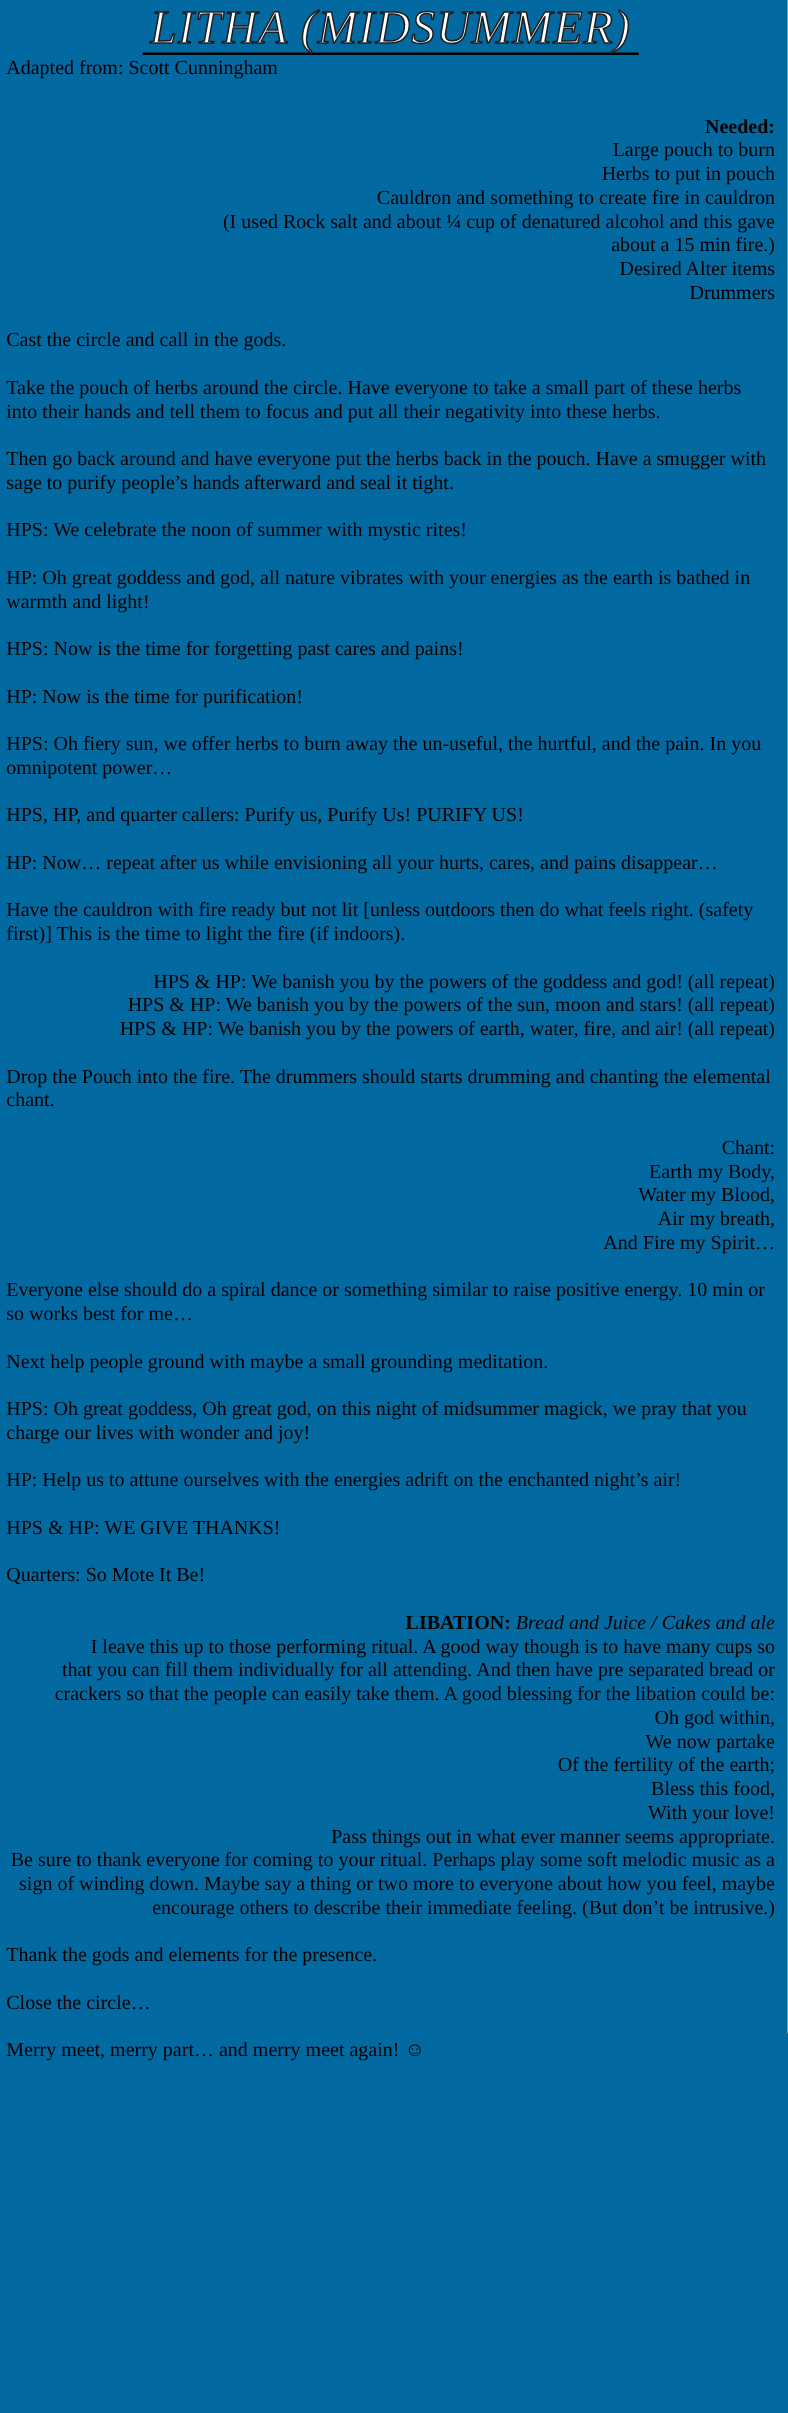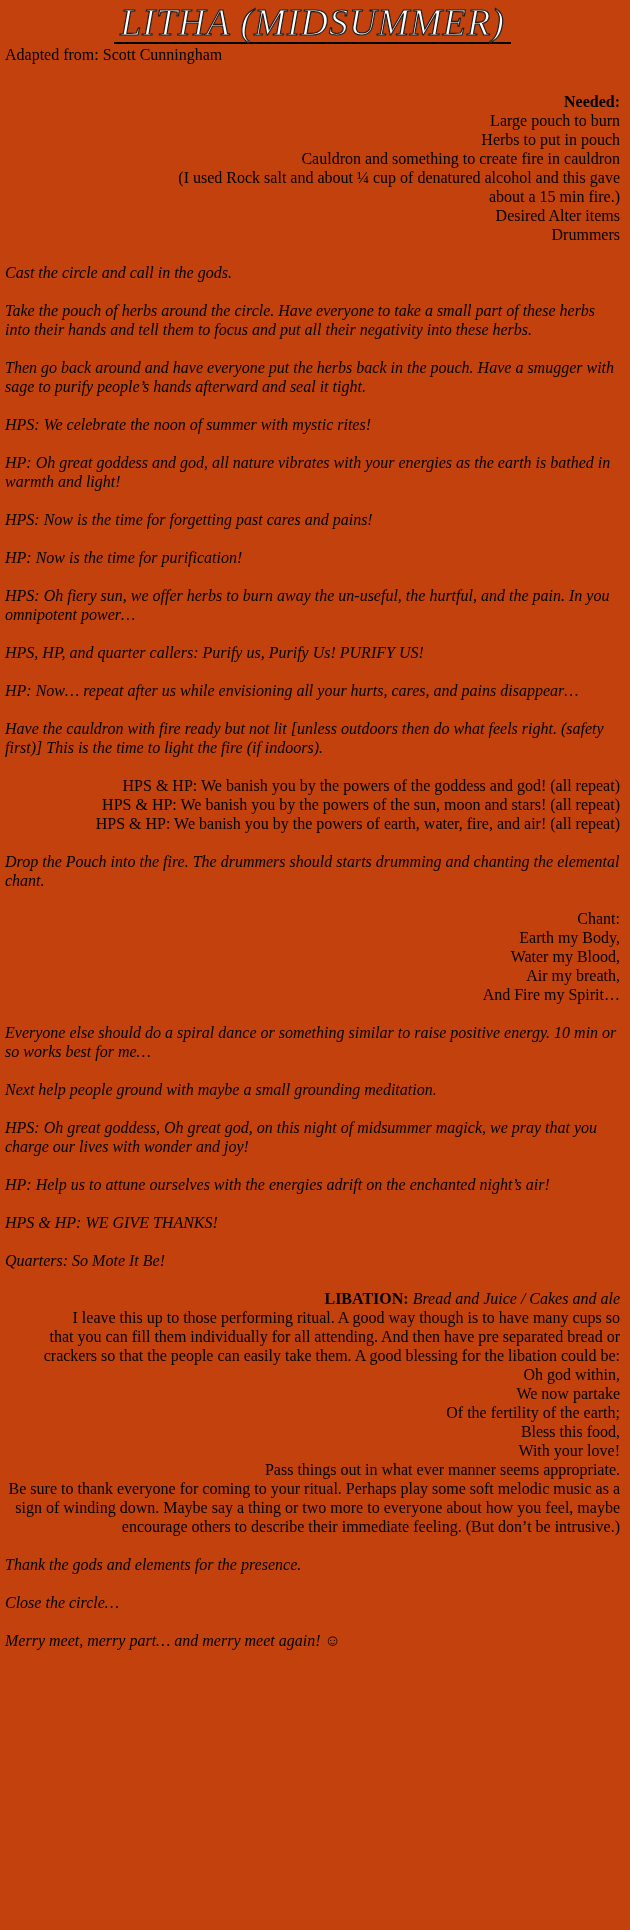--- a/index.html
+++ b/index.html
@@ -1,42 +1,42 @@
 <!DOCTYPE html>
 <html><head>
 <meta charset="utf-8">
 <style>
   html, body { margin: 0; padding: 0; background: #ffffff; }
   .page {
     width: 630px;
     min-height: 1930px;
     box-sizing: border-box;
     padding: 4px 10px 20px 5px;
-    background: #c2410c;
+    background: #0369a1;
     color: #000000;
     font-family: "Liberation Serif", "DejaVu Serif", serif;
     font-size: 16px;
     line-height: 19px;
   }
   .title-wrap { text-align: center; margin: 0 0 1px 0; }
   .doc-title {
     display: inline-block;
     font-style: italic;
     font-size: 38px;
     line-height: 36px;
     letter-spacing: 1px;
     color: #ffffff;
     -webkit-text-stroke: 1.2px #1c1c1c;
     text-stroke: 1.2px #1c1c1c;
     border-bottom: 2px solid #000000;
     padding: 0 6px 2px 6px;
     white-space: nowrap;
   }
   .subtitle { text-align: left; margin: 0 0 28px 0; }
-  .para  { margin: 0 0 19px 0; font-style: italic; }
+  .para  { margin: 0 0 19px 0; }
   .block { margin: 0 0 19px 0; text-align: right; }
   .line  { margin: 0; }
   b { font-weight: bold; }
   .ind-item  { padding-left: 12px; }
   .ind-note1 { padding-left: 67px; }
   .ind-note2 { padding-left: 73px; }
   .chant-head { padding-left: 83px; font-weight: normal; }
   .chant-line { padding-left: 50px; }
   .lib-intro  { text-indent: 40px; margin: 0; }
   .verse      { padding-left: 83px; }

